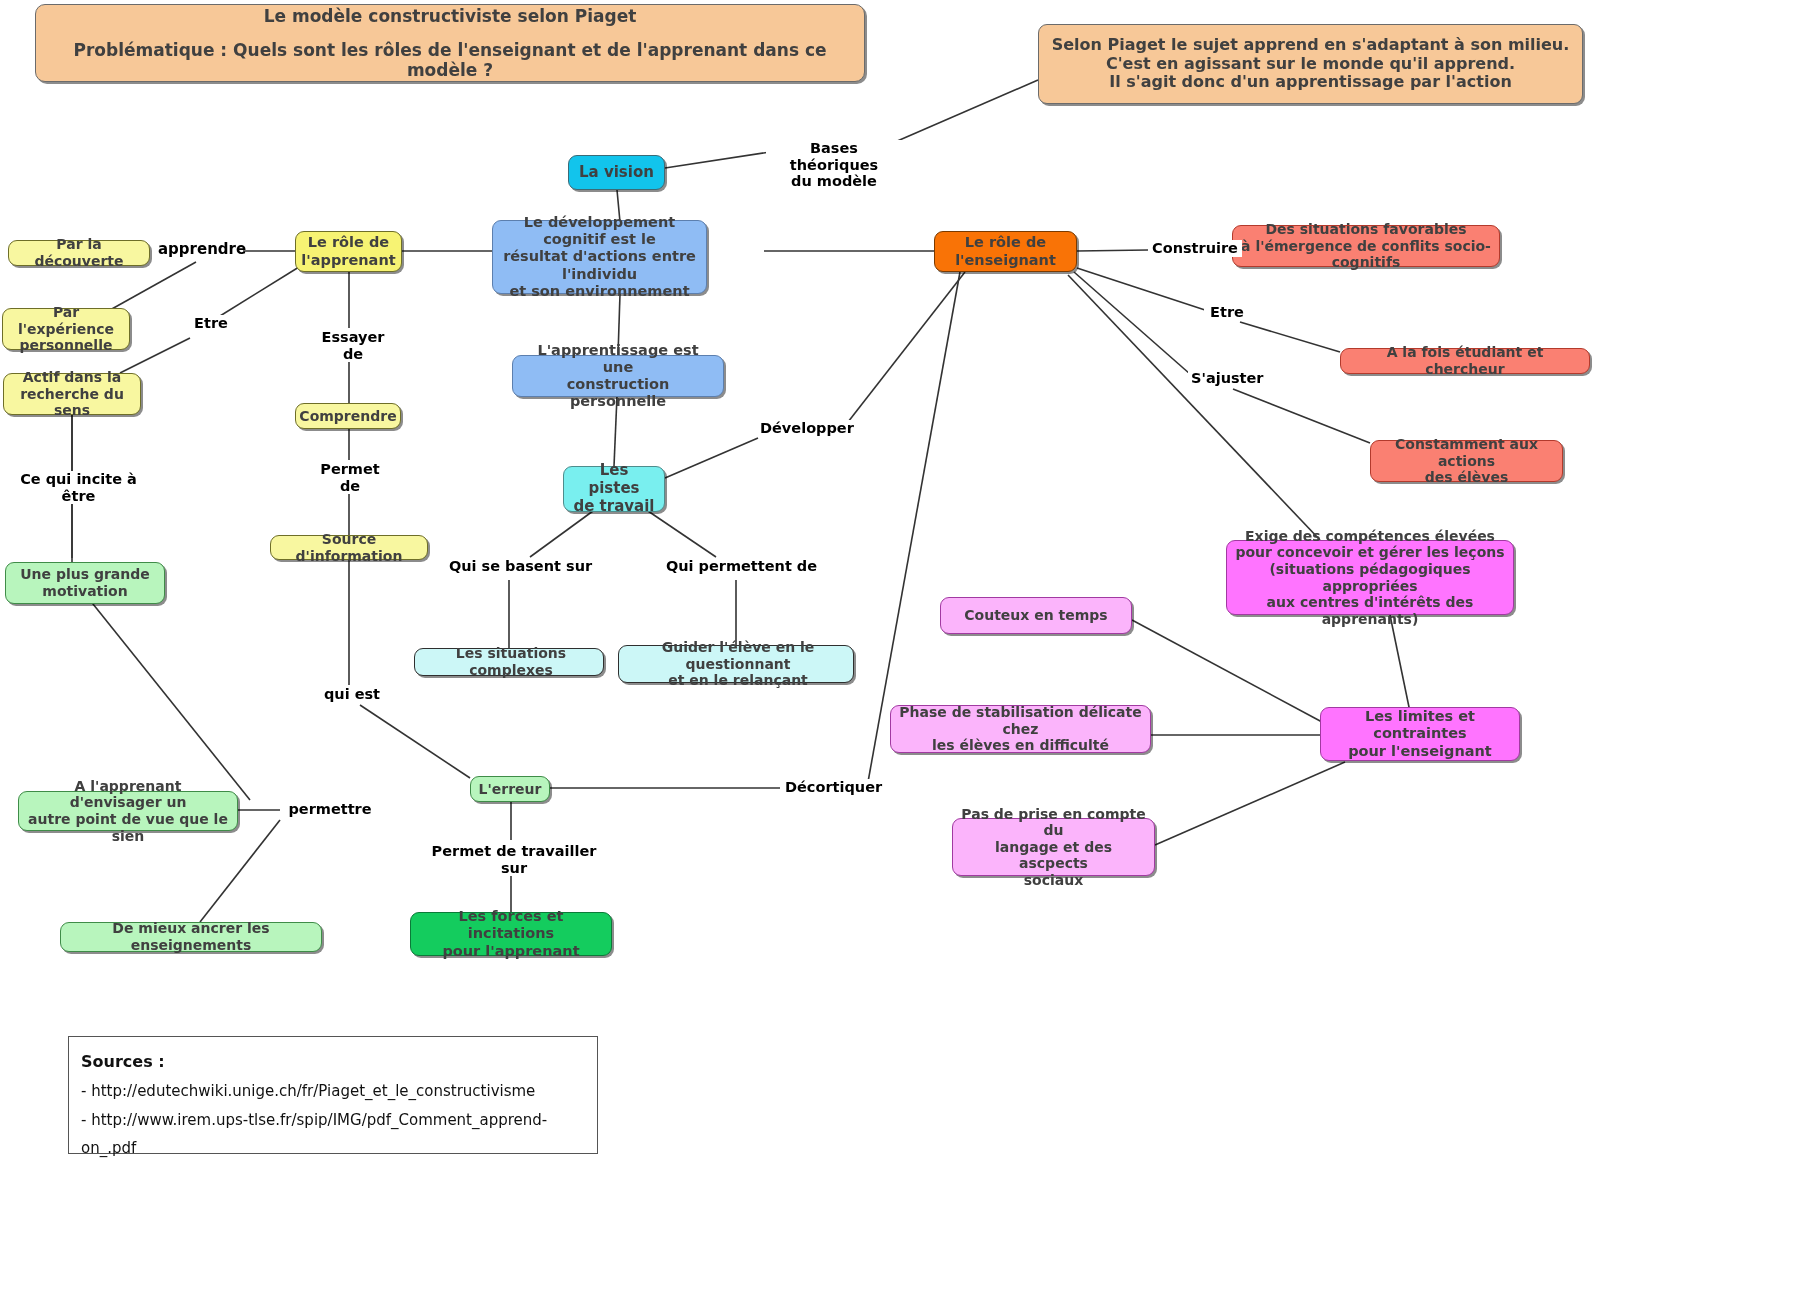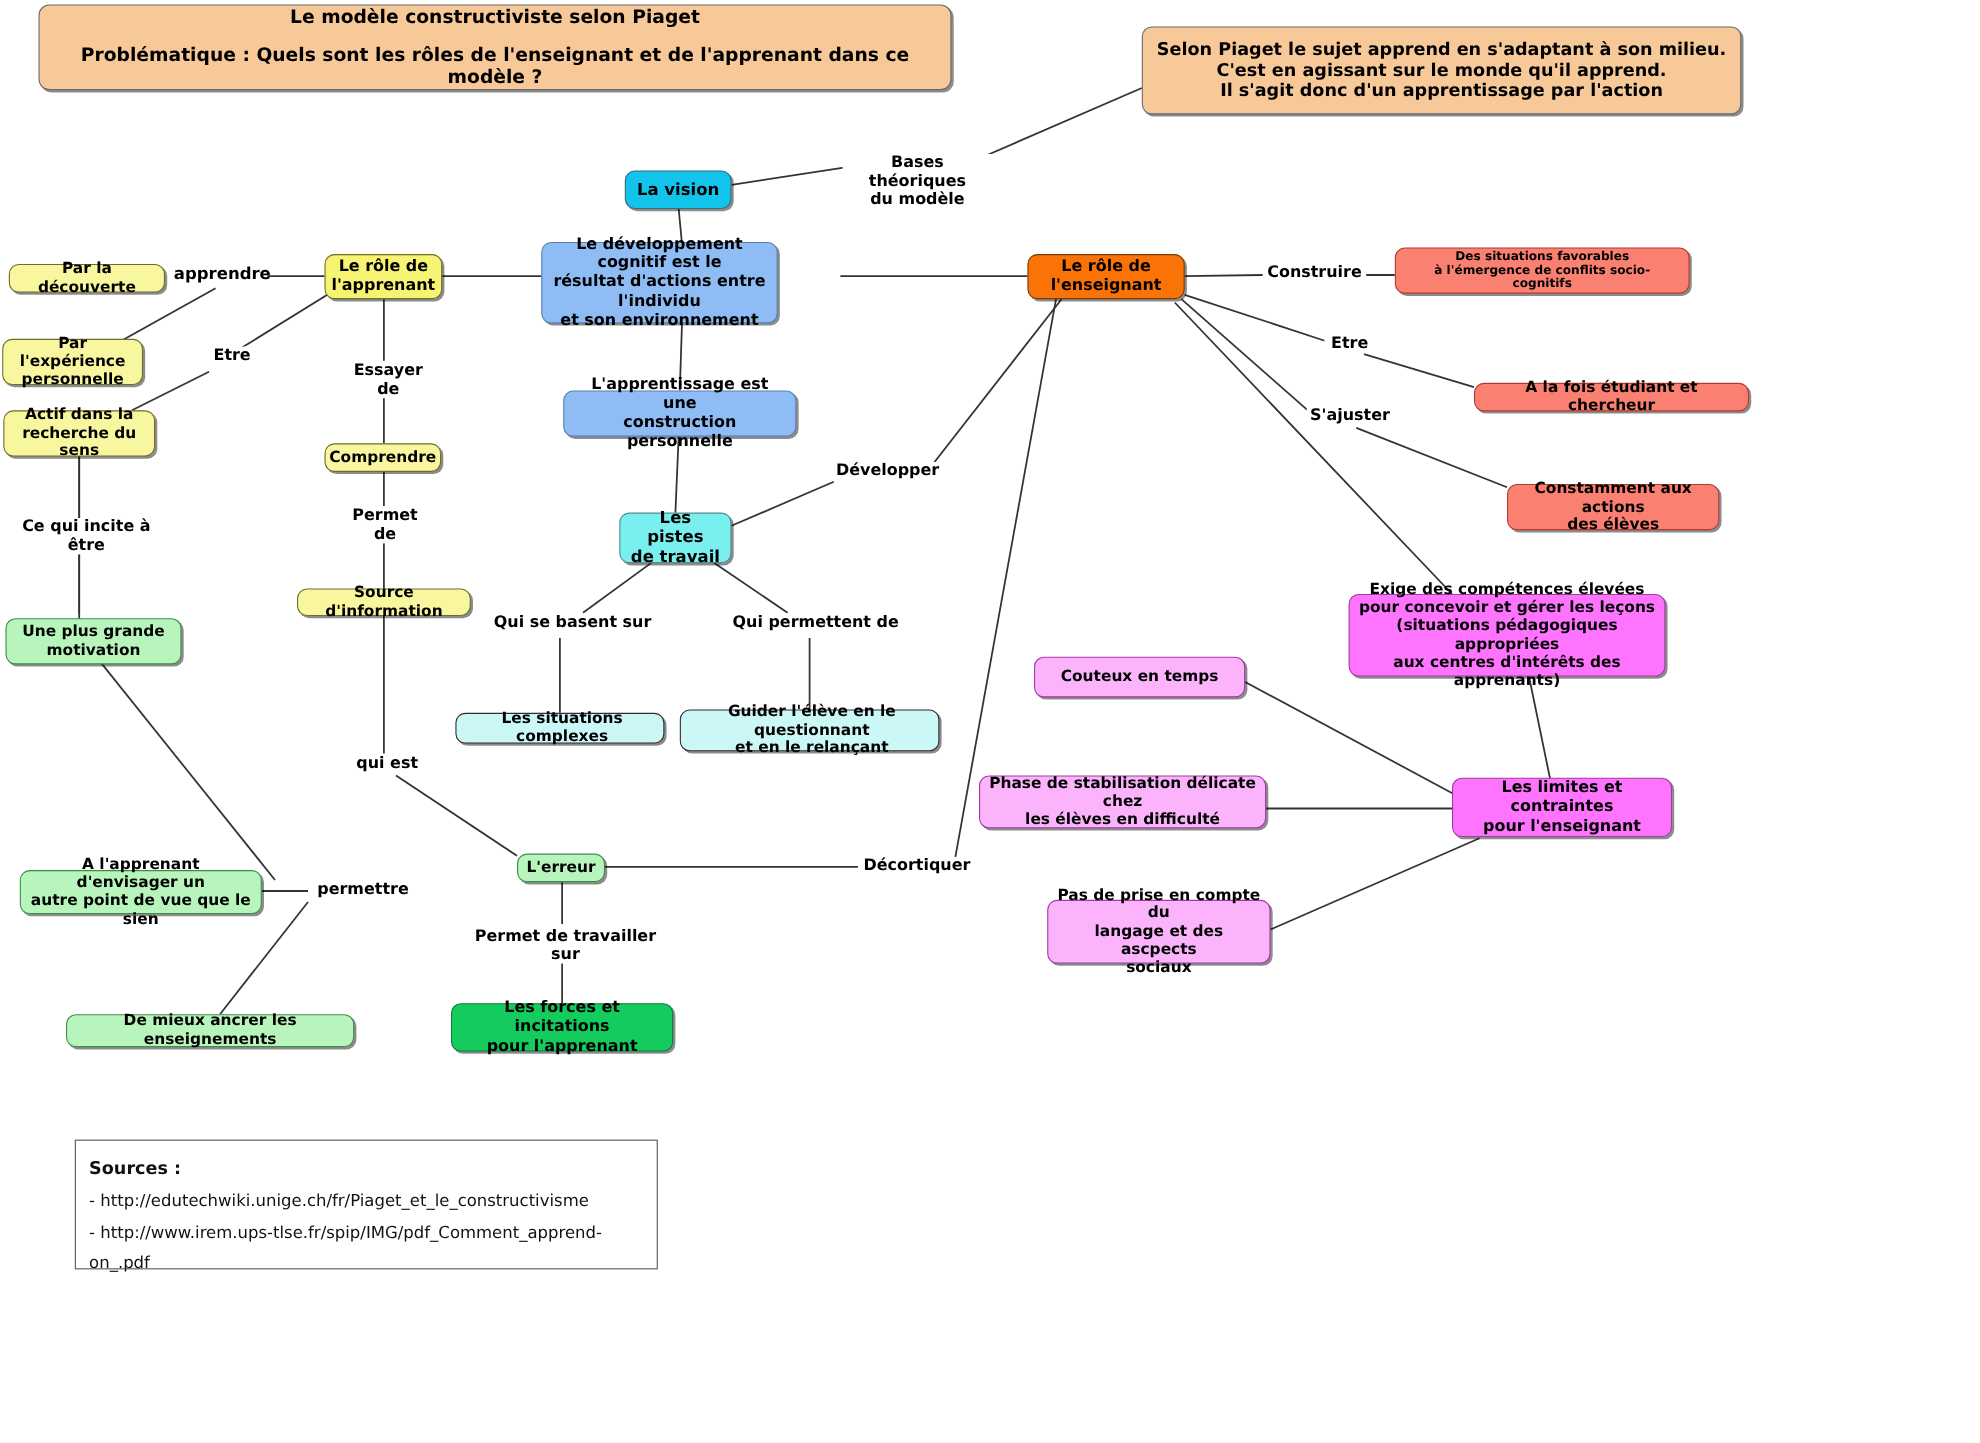--- a/index.html
+++ b/index.html
@@ -11,21 +11,21 @@
   #canvas{position:absolute;left:0;top:0;width:1800px;height:1312px;}
   svg.edges{position:absolute;left:0;top:0;width:1800px;height:1312px;pointer-events:none;}
   svg.edges line, svg.edges path{stroke:#333333;stroke-width:1.6px;fill:none;}
 
   .node{
     position:absolute;
     box-sizing:border-box;
     display:flex;align-items:center;justify-content:center;
     text-align:center;
     font-weight:bold;
-    color:#000000;
+    color:#404040;
     border:1.6px solid #4a4a4a;
     border-radius:9px;
     box-shadow:2px 2px 0 rgba(0,0,0,0.45);
     padding:4px 8px;
     line-height:1.18;
     white-space:pre-line;
   }
   .lbl{
     position:absolute;
     font-weight:bold;
@@ -186,21 +186,21 @@
 autre point de vue que le sien</div>
 
   <div class="node c-green-light" style="left:60px;top:922px;width:262px;height:30px;font-size:14px;">De mieux ancrer les enseignements</div>
 
   <div class="node c-green" style="left:410px;top:912px;width:202px;height:44px;font-size:14.5px;">Les forces  et incitations
 pour l'apprenant</div>
 
   <div class="node c-orange" style="left:934px;top:231px;width:143px;height:41px;font-size:14.5px;">Le rôle de
 l'enseignant</div>
 
-  <div class="node c-red" style="left:1268px;top:225px;width:268px;height:42px;font-size:11px;">Des situations favorables
+  <div class="node c-red" style="left:1232px;top:225px;width:268px;height:42px;font-size:14px;">Des situations favorables
 à l'émergence de conflits socio-cognitifs</div>
 
   <div class="node c-red" style="left:1340px;top:348px;width:250px;height:26px;font-size:14px;">A la fois étudiant et chercheur</div>
 
   <div class="node c-red" style="left:1370px;top:440px;width:193px;height:42px;font-size:14px;">Constamment aux actions
 des élèves</div>
 
   <div class="node c-magenta" style="left:1226px;top:540px;width:288px;height:75px;font-size:14px;">Exige des compétences élevées
 pour concevoir et gérer les leçons
 (situations pédagogiques appropriées

